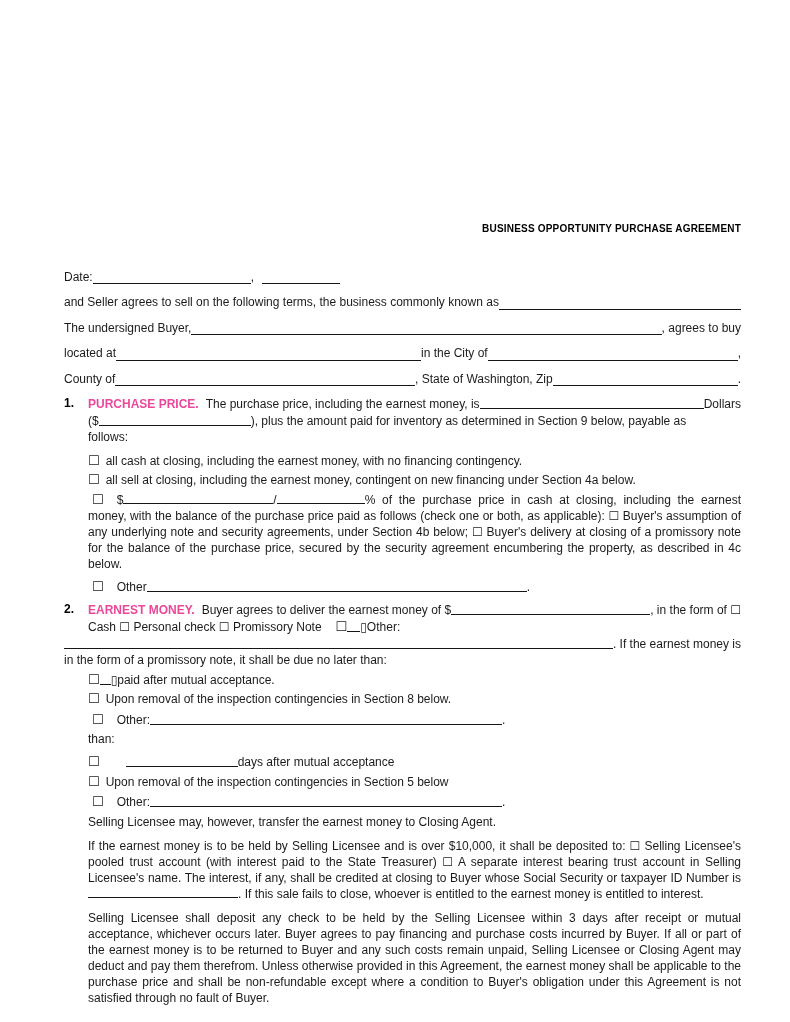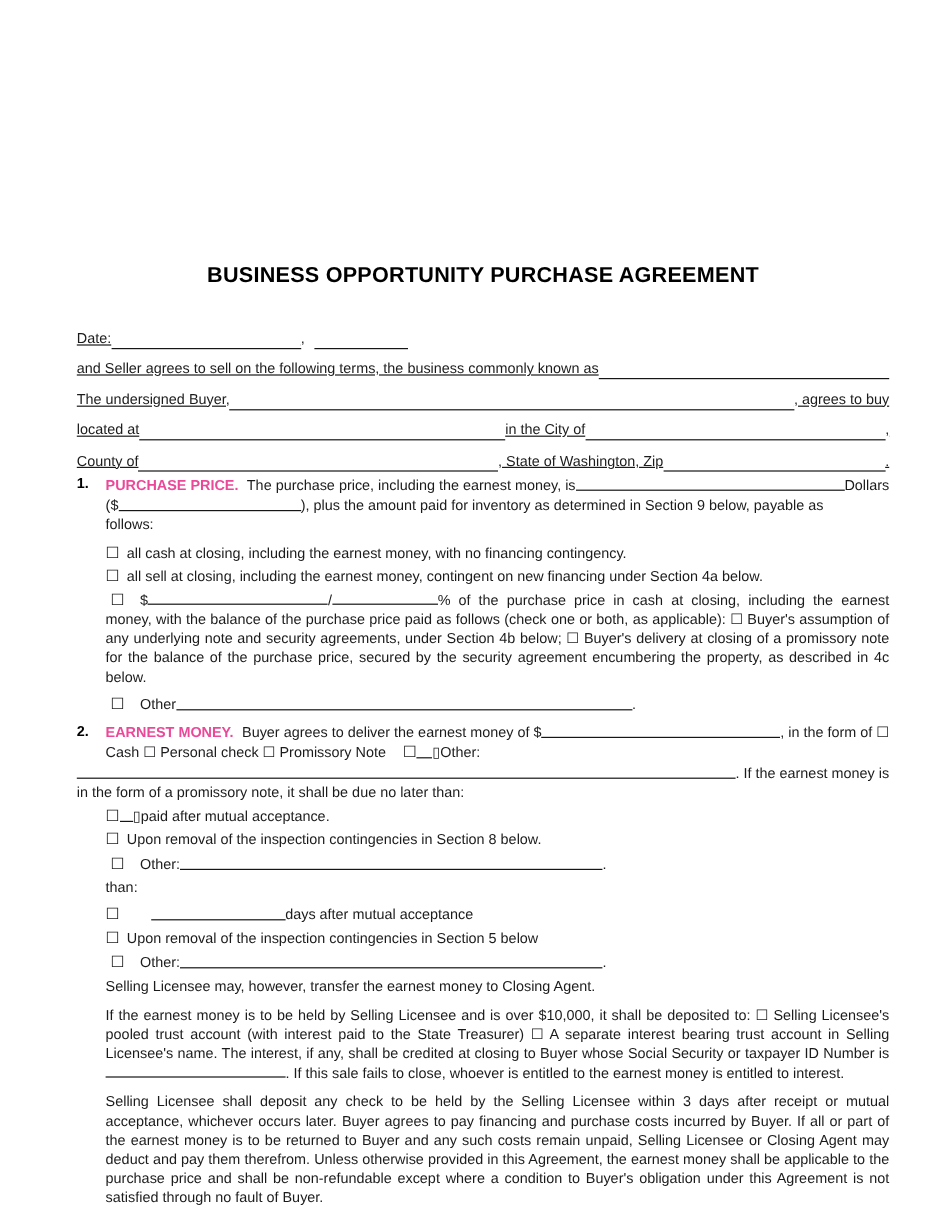--- a/index.html
+++ b/index.html
@@ -1,23 +1,23 @@
 <!DOCTYPE html>
 <html><head>
 <meta charset="utf-8">
 <style>
   html,body{margin:0;padding:0;background:#ffffff;}
   .page{
     position:relative;width:790px;height:1022px;background:#fff;overflow:hidden;
     font-family:"Liberation Sans","DejaVu Sans",sans-serif;font-size:12px;color:#1b1b1b;
     box-sizing:border-box;padding:221px 49px 0 64px;line-height:16px;
   }
-  .title{font-weight:bold;font-size:18px;text-align:center;letter-spacing:.2px;color:#000;margin-bottom:27px;}
+  .title{font-weight:bold;font-size:10px;text-align:right;letter-spacing:.2px;color:#000;margin-bottom:27px;}
   
-  .iline{display:flex;align-items:flex-end;height:25.5px;text-decoration:underline;}
+  .iline{display:flex;align-items:center;height:25.5px;}
   .blank{display:inline-block;border-bottom:1.5px solid #161616;height:12px;flex:none;transform:translateY(1px);}
   .fill{flex:1 1 auto;}
   .g12{flex-grow:1.22;}
   .g17{flex-grow:1.62;}
   .w158{width:158px;} .w78{width:78px;} .w152{width:152px;} .w150{width:150px;}
   .w88{width:88px;} .w380{width:380px;} .w352{width:352px;} .w13{width:13px;} .w11{width:11px;} .w112{width:112px;}
   .ml8{margin-left:8px;}
   .nw{white-space:nowrap;flex:none;}
   
   .sec{position:relative;margin-top:5px;}

